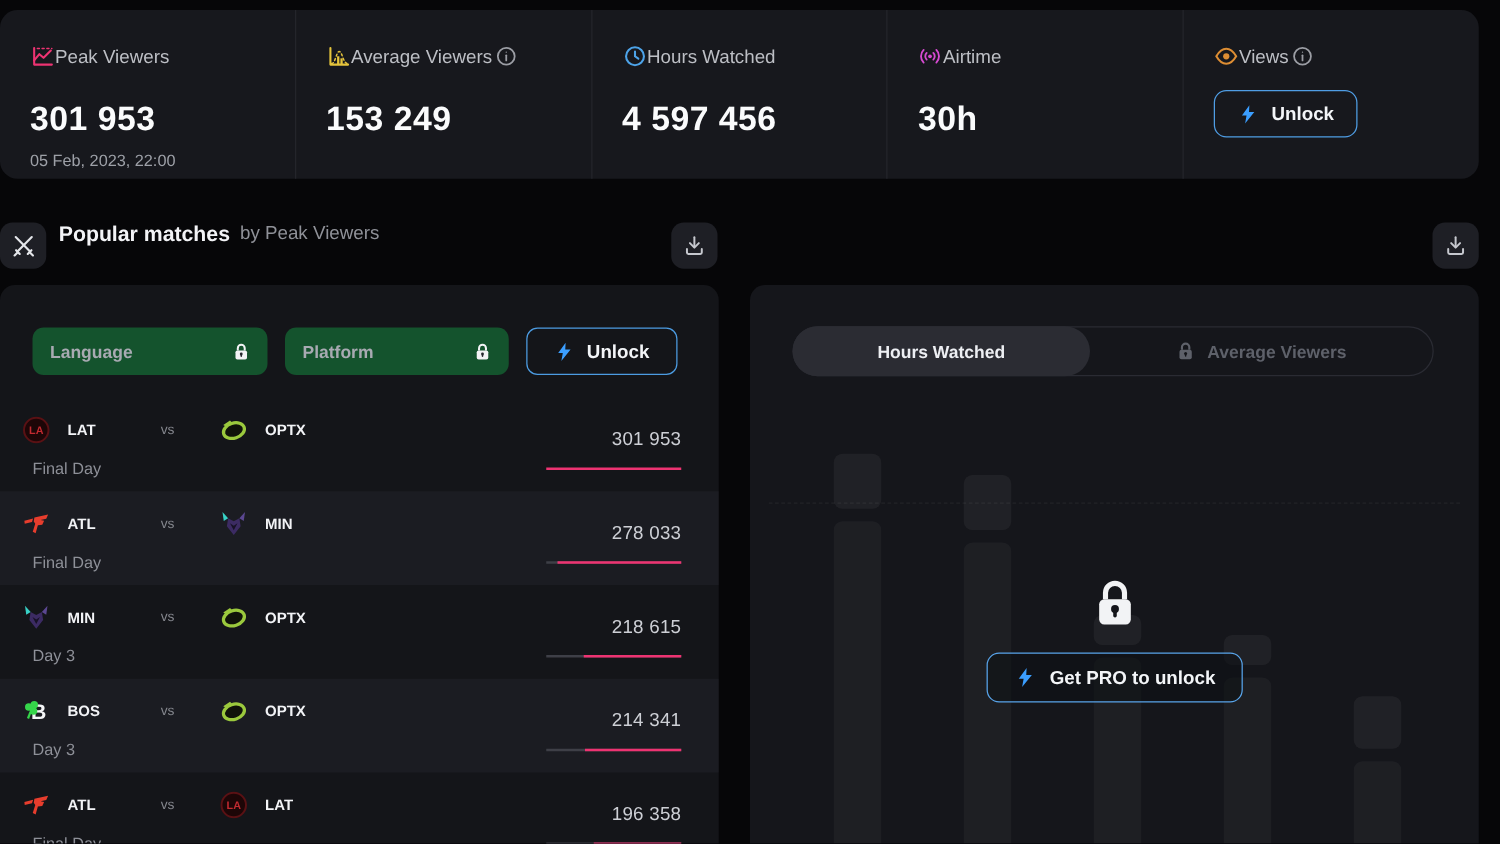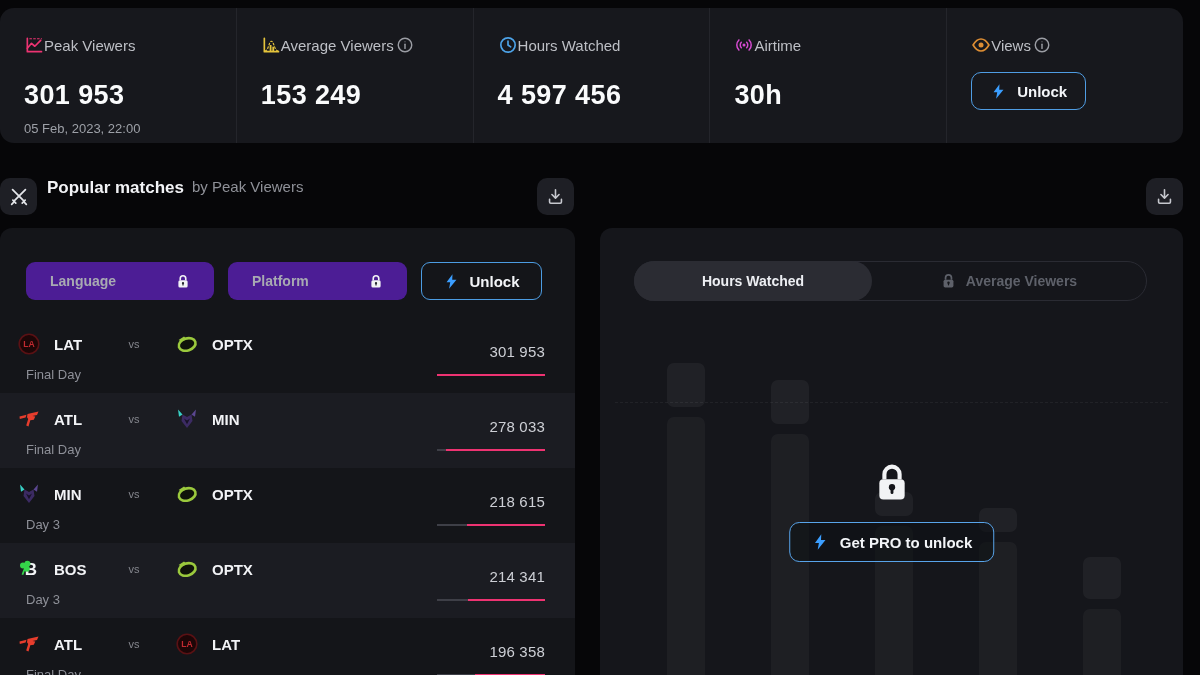--- a/index.html
+++ b/index.html
@@ -30,33 +30,33 @@
   #matches-dl{left:537px}
   #teams-dl{left:1146px}
 
   
   .panel{position:absolute;top:228px;height:447px;border-radius:12px 12px 0 0;overflow:hidden}
   #matches-panel{left:0;width:575px;background:#141519}
   #teams-panel{left:600px;width:583px;background:#15161b}
 
   
   .filters{display:flex;gap:14px;padding:34px 0 0 26px}
-  .filter-pill{width:188px;height:38px;background:#4c1d95;border-radius:9px;display:flex;align-items:center;justify-content:space-between;padding:0 24px;cursor:pointer}
+  .filter-pill{width:188px;height:38px;background:#14532d;border-radius:9px;display:flex;align-items:center;justify-content:space-between;padding:0 14px;cursor:pointer}
   .filter-pill.platform{width:179px}
   .filter-label{font-size:14px;font-weight:bold;color:#a8aab2}
   .pill-lock{display:flex}
   .btn-unlock-outline{width:121px;height:38px;border:1px solid #4c9ce2;border-radius:9px;background:transparent;display:flex;align-items:center;justify-content:center;gap:9px;color:#f3f5f8;font-weight:bold;font-size:15px;cursor:pointer;flex:0 0 121px}
 
   
   #rows{margin-top:18px}
   .match-row{height:75px;position:relative;cursor:pointer}
   .match-row:nth-child(even){background:#1b1c22}
   .row-main{position:absolute;left:18px;top:13px;height:26px;display:flex;align-items:center}
   .team-logo{width:22px;height:22px;flex:0 0 22px;display:flex}
-  .team-name{margin-left:14px;width:68px;font-size:15px;font-weight:bold;color:#f2f3f6}
+  .team-name{margin-left:14px;width:68px;font-size:12px;font-weight:bold;color:#f2f3f6}
   .vs-label{width:24px;text-align:center;font-size:11px;color:#84868d}
   .team-logo.second{margin-left:30px}
   .team-name.second{width:auto}
   .row-value{position:absolute;top:25px;right:30px;font-size:15px;color:#cdcfd5;letter-spacing:.2px}
   .row-stage{position:absolute;left:26px;top:49px;font-size:13px;color:#8e9098}
   .row-bar{position:absolute;top:56px;right:30px;width:108px;height:2px;background:#3e3f47;display:flex;justify-content:flex-end}
   .row-bar-fill{height:2px;background:#ee3372}
 
   
   .tabs{position:relative;margin:33px 0 0 34px;width:513px;height:40px;border:1px solid #2a2b33;border-radius:20px}

